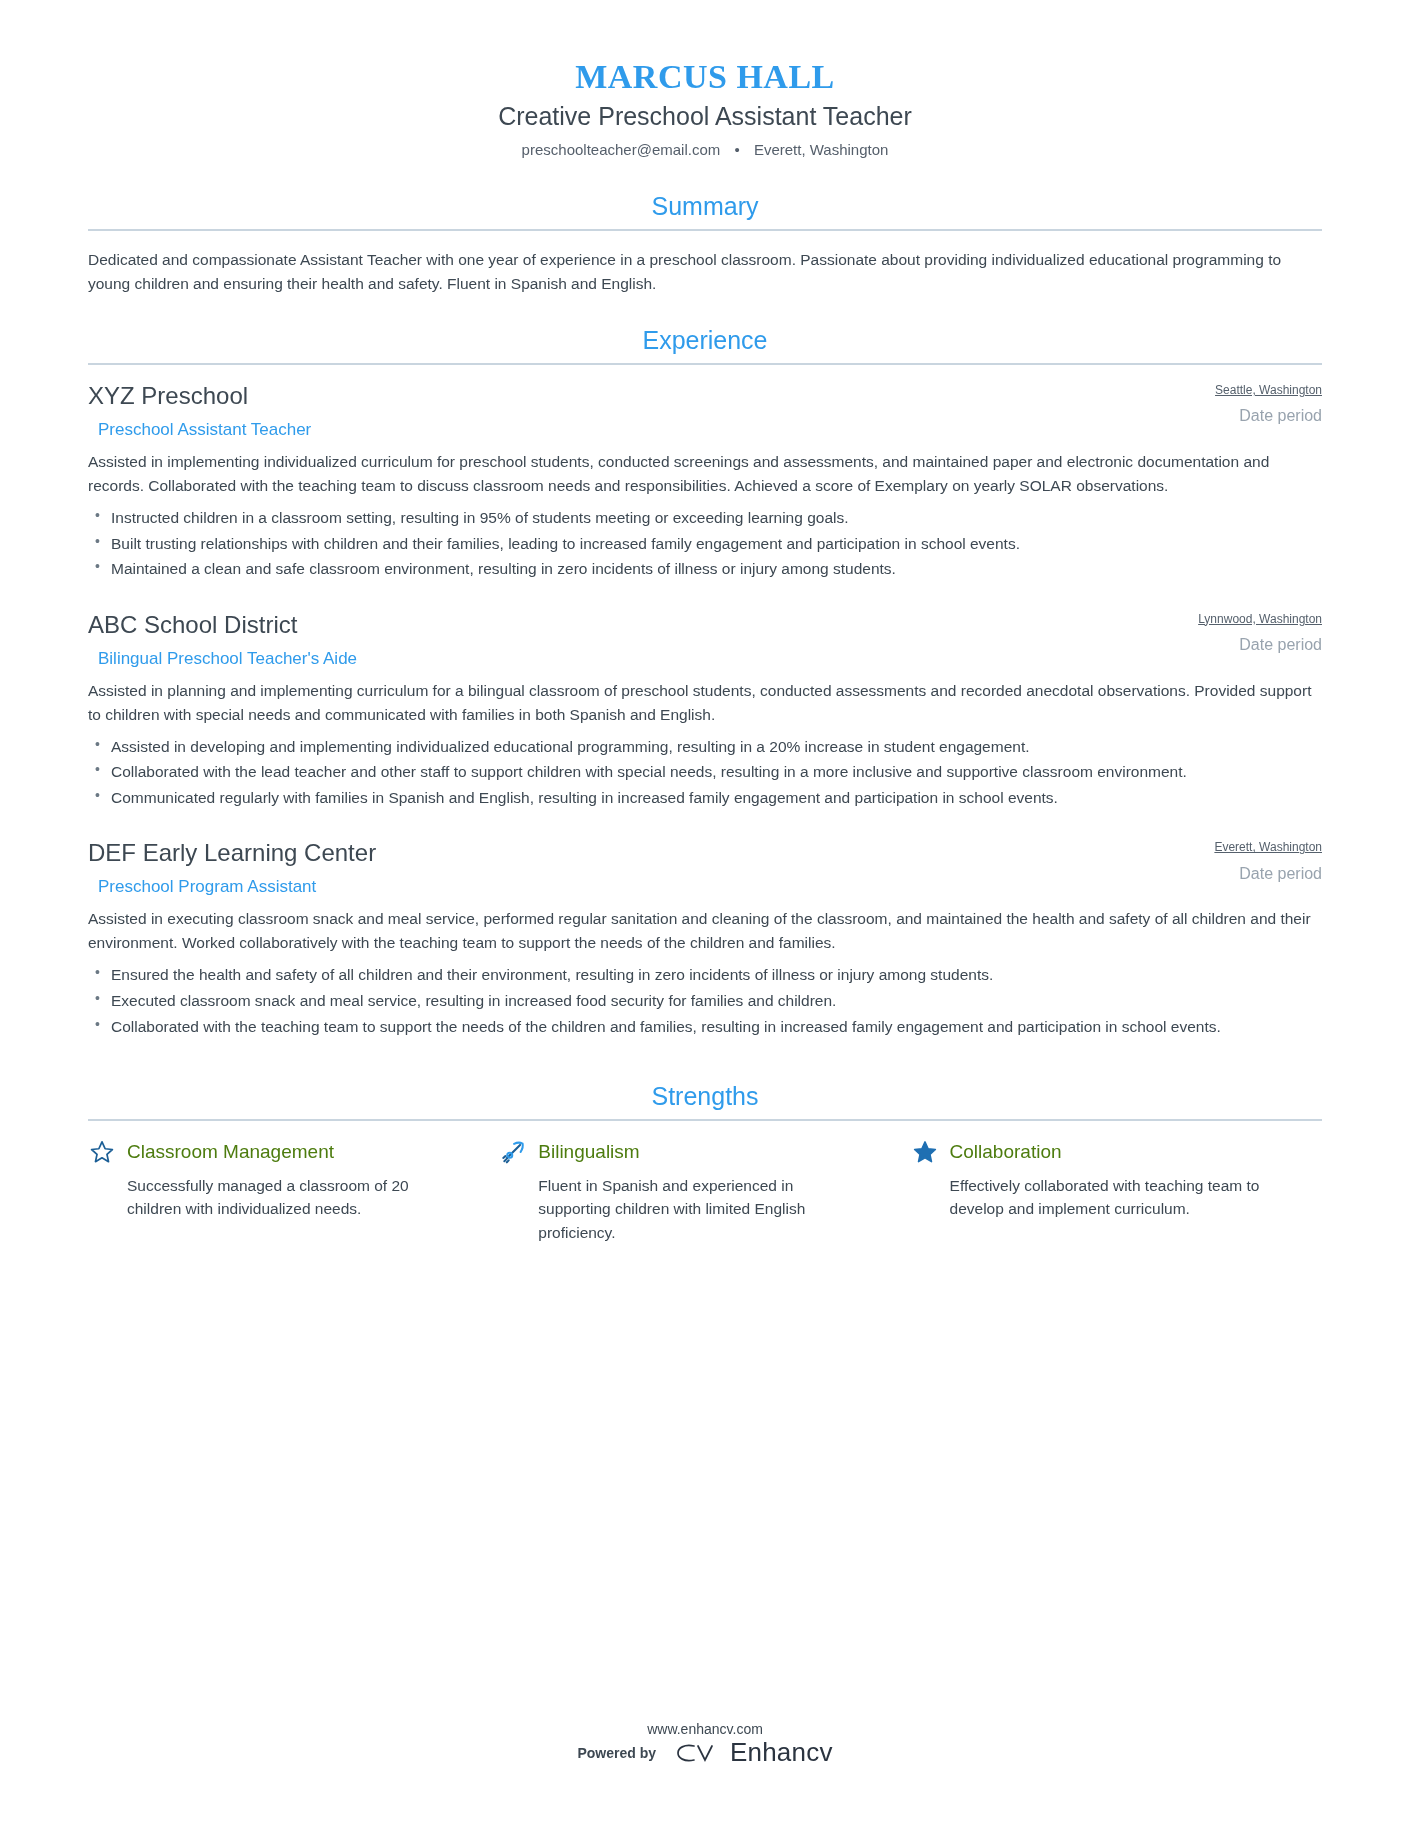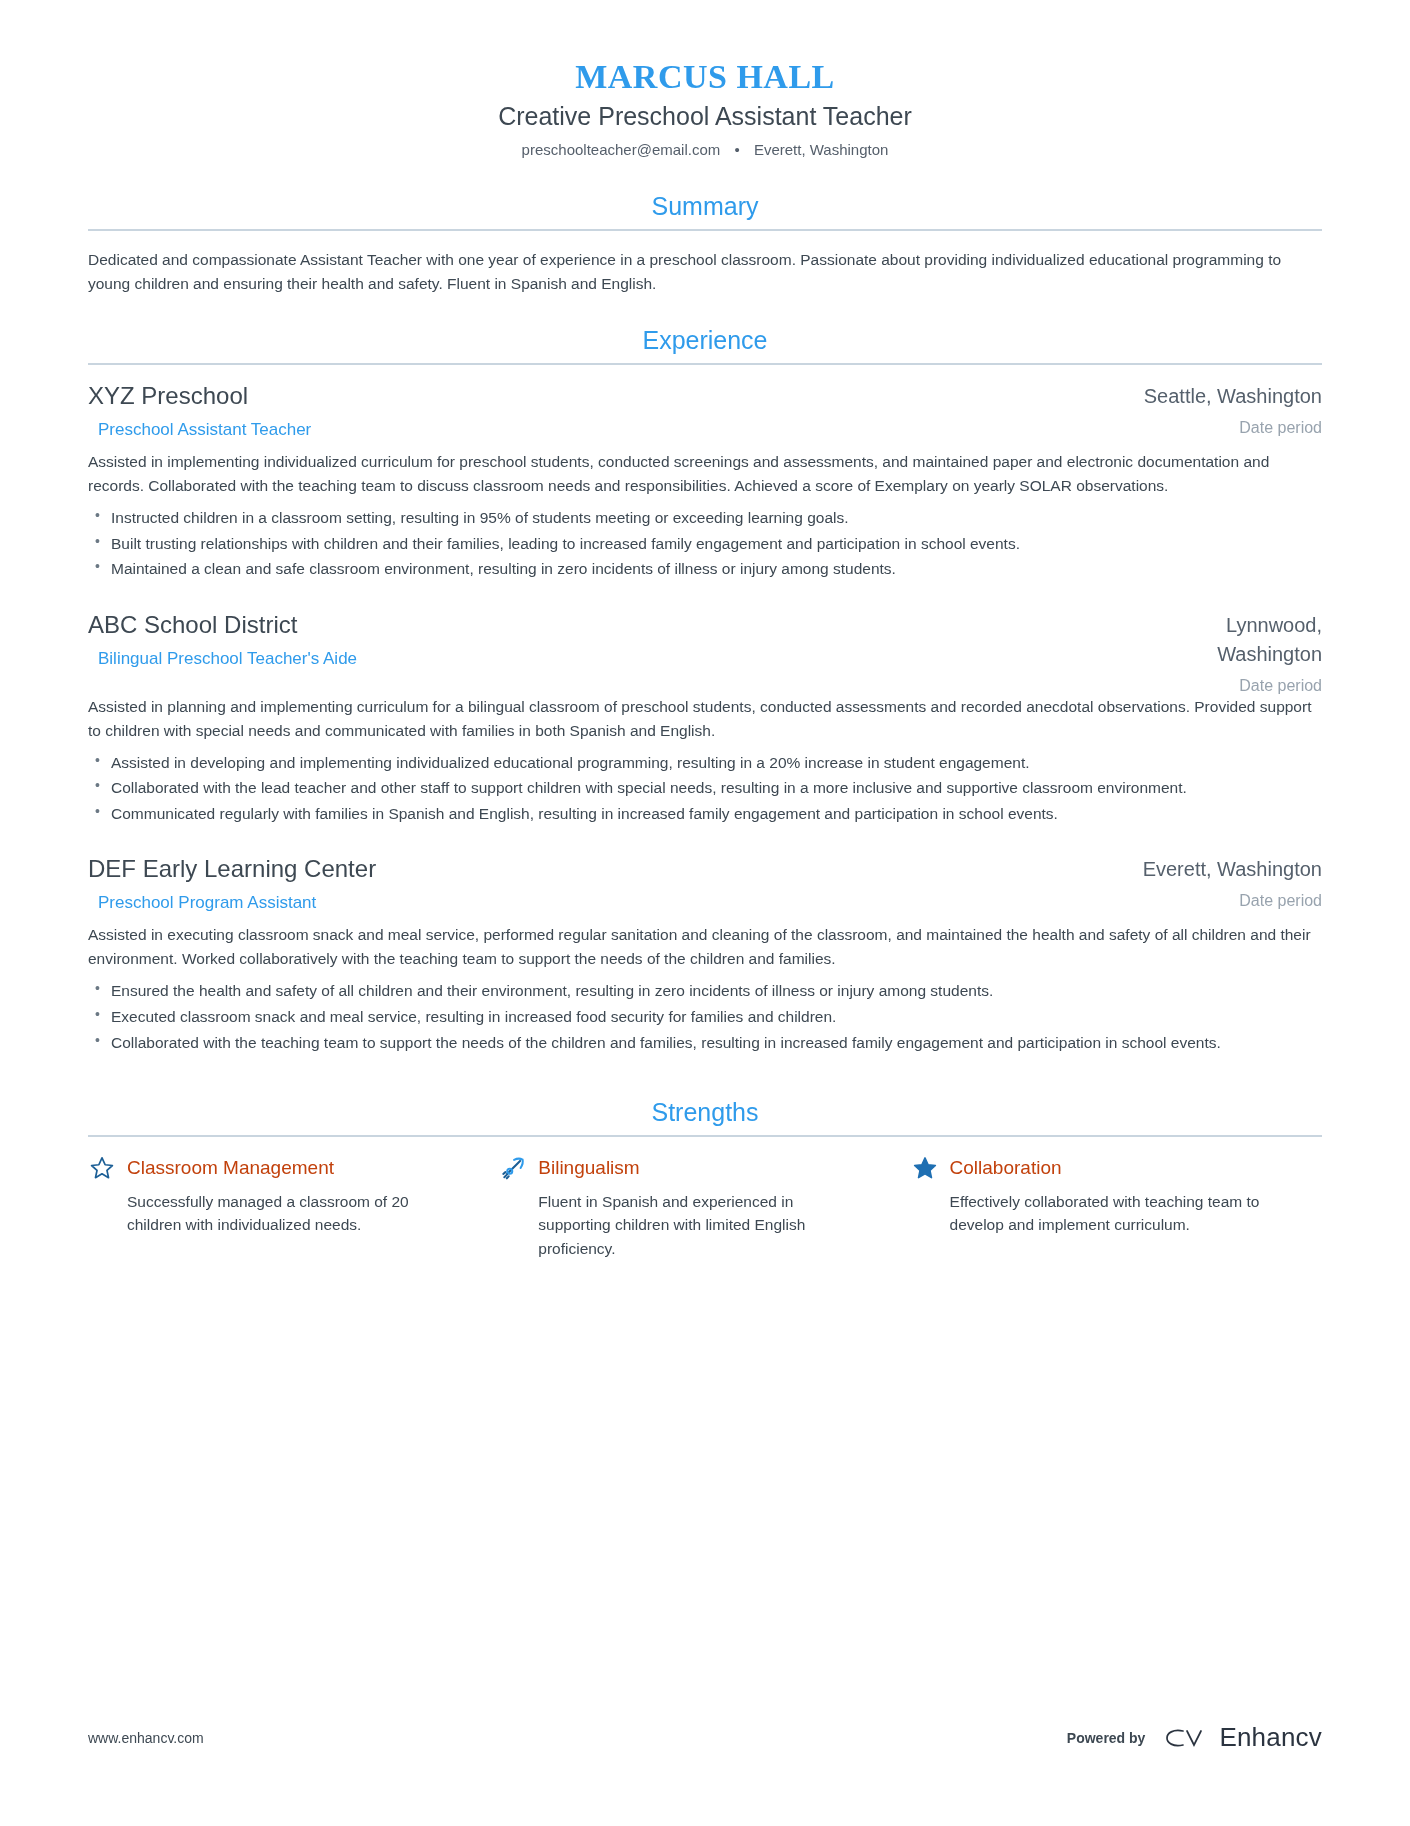--- a/index.html
+++ b/index.html
@@ -97,23 +97,24 @@
     font-size: 17px;
     color: #2f9beb;
     margin: 0 0 10px 10px;
   }
   .job-right {
     width: 200px;
     text-align: right;
     flex: 0 0 auto;
   }
   .location {
-    font-size: 20px;
+    font-size: 12px;
     color: #55606c;
     line-height: 1.45;
+    text-decoration: underline;
   }
   .date {
     font-size: 16px;
     color: #98a3ae;
     margin-top: 8px;
   }
   .job-desc {
     font-size: 15.5px;
     line-height: 1.55;
     color: #3d4852;
@@ -152,45 +153,46 @@
     padding-right: 56px;
   }
   .strength-head {
     display: flex;
     align-items: center;
     gap: 11px;
     margin-bottom: 8px;
   }
   .strength-title {
     font-size: 19px;
-    color: #c2410c;
+    color: #4d7c0f;
   }
   .strength-text {
     font-size: 15.5px;
     line-height: 1.5;
     color: #3d4852;
     padding-left: 39px;
   }
   .icon-box {
     width: 28px;
     height: 28px;
     display: inline-flex;
     align-items: center;
     justify-content: center;
     flex: 0 0 auto;
   }
   
   .footer {
     position: absolute;
     left: 88px;
     right: 88px;
-    bottom: 73px;
+    bottom: 58px;
     display: flex;
     align-items: center;
     justify-content: space-between;
+    flex-direction: column;
   }
   .site {
     font-size: 14px;
     color: #3d4852;
   }
   .powered {
     display: flex;
     align-items: center;
     gap: 18px;
   }

